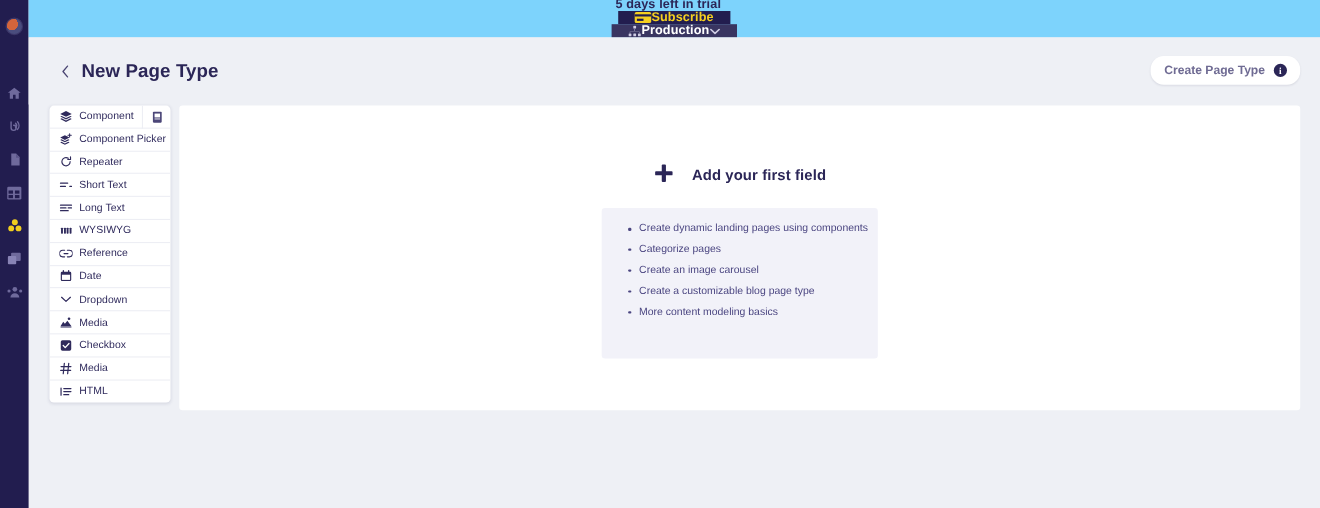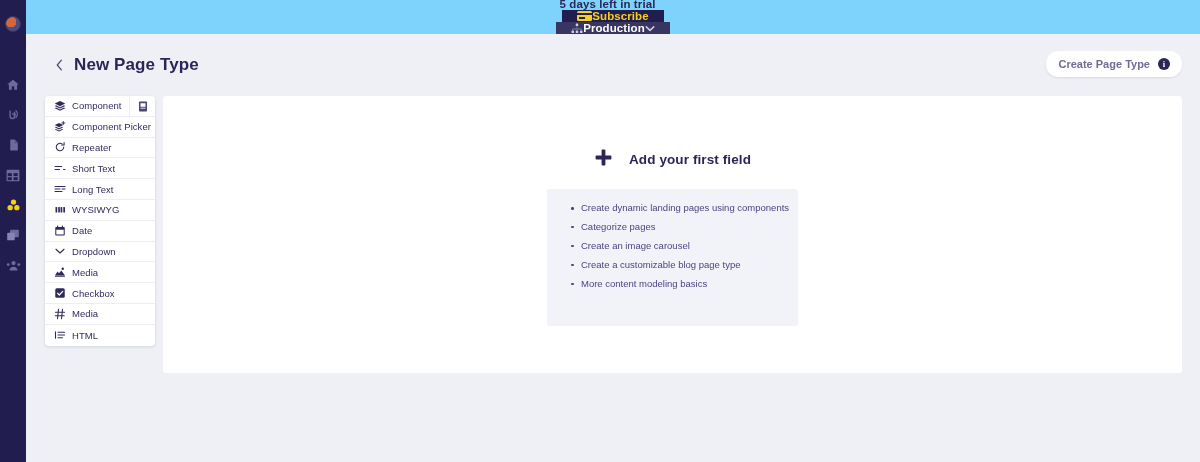--- a/index.html
+++ b/index.html
@@ -312,20 +312,30 @@
       <svg width="12" height="12" viewBox="0 0 24 24" fill="currentColor">
           <rect x="3" y="6" width="3.4" height="11" rx="1.2"></rect>
           <rect x="8.4" y="6" width="3.4" height="11" rx="1.2"></rect>
           <rect x="13.2" y="6" width="3.4" height="11" rx="1.2"></rect>
           <rect x="18.6" y="6" width="3.4" height="11" rx="1.2"></rect>
         </svg>
     </span>
     <span class="field-label">WYSIWYG</span>
   </div>
 
+  <div class="field-row">
+    <span class="field-ico">
+      <svg width="12" height="12" viewBox="0 0 24 24" fill="none" stroke="currentColor" stroke-width="2.1" stroke-linecap="round">
+          <path d="M9.5 5H6a6 6 0 0 0 0 12h3.5"></path>
+          <path d="M14.5 5H18a6 6 0 0 1 0 12h-3.5"></path>
+          <path d="M8.5 11h7"></path>
+        </svg>
+    </span>
+    <span class="field-label">Reference</span>
+  </div>
 
   <div class="field-row">
     <span class="field-ico">
       <svg width="12" height="12" viewBox="0 0 24 24" fill="currentColor">
           <rect x="2.5" y="4" width="19" height="17" rx="2.2"></rect>
           <rect x="4.6" y="9.5" width="14.8" height="9.4" fill="#ffffff"></rect>
           <rect x="6" y="1" width="2.4" height="5" rx="1.2"></rect>
           <rect x="15.6" y="1" width="2.4" height="5" rx="1.2"></rect>
         </svg>
     </span>

